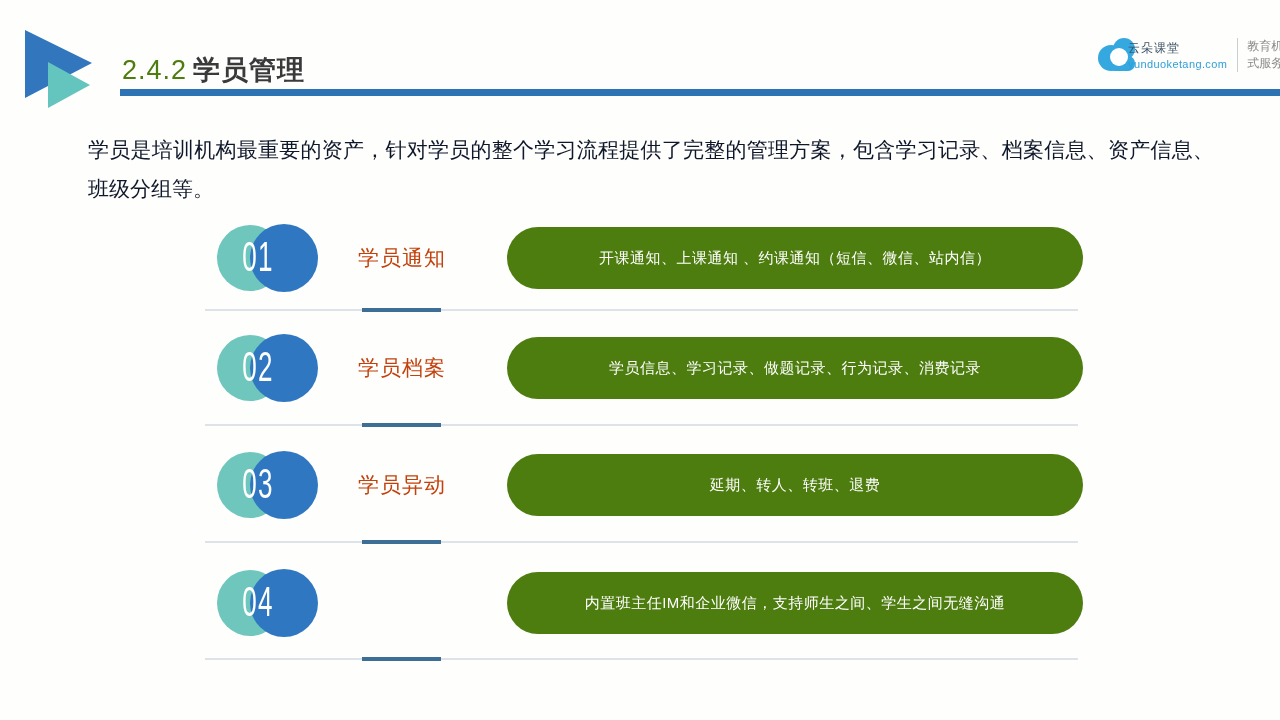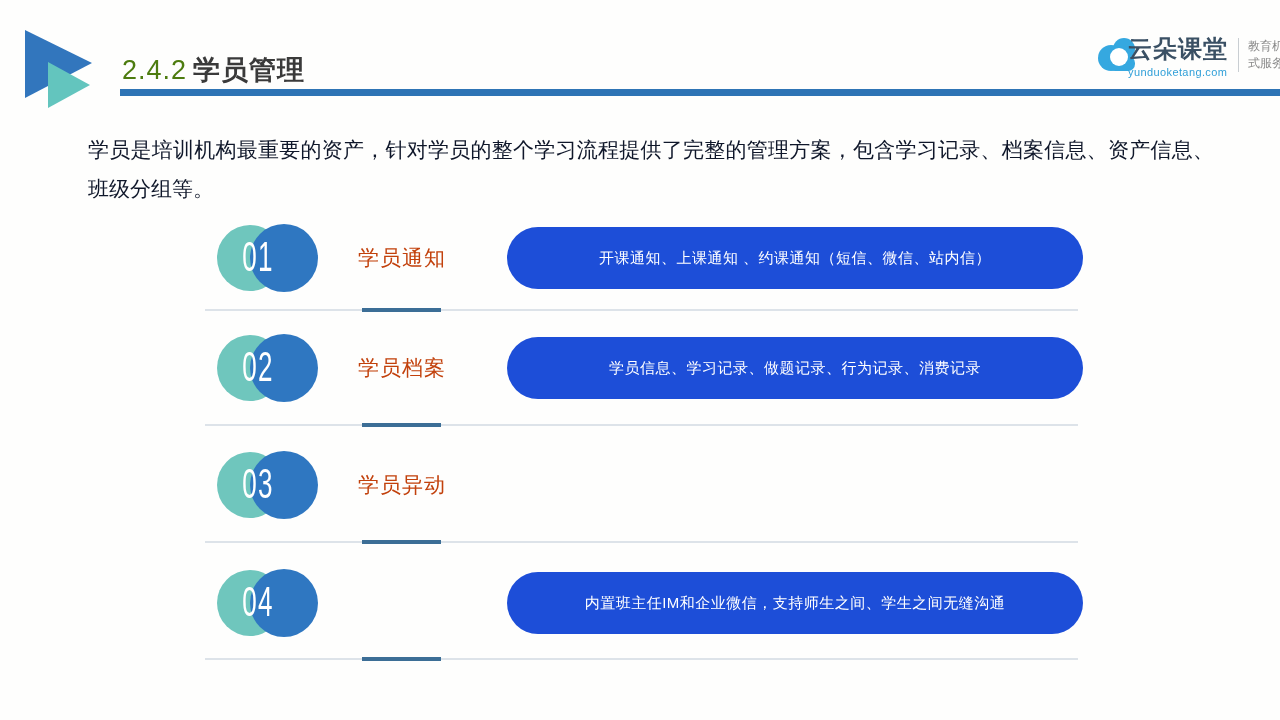--- a/index.html
+++ b/index.html
@@ -47,22 +47,22 @@
     position: absolute;
     left: 1096px;
     top: 29px;
     height: 52px;
     display: flex;
     align-items: center;
   }
   .brand-cloud { width: 46px; height: 42px; margin-right: -14px; position: relative; z-index: 0; }
   .brand-textblock { position: relative; z-index: 1; display: flex; flex-direction: column; align-items: flex-start; }
   .brand-name {
-    font-size: 24px;
-    font-weight: 700;
+    font-size: 12px;
+    font-weight: 400;
     color: #3a5064;
     letter-spacing: 1px;
     white-space: nowrap;
   }
   .brand-domain {
     font-size: 11px;
     color: #2f9fd8;
     letter-spacing: 0.4px;
     margin-top: 1px;
     white-space: nowrap;
@@ -138,21 +138,21 @@
     font-size: 21px;
     color: #c2410c;
     letter-spacing: 1px;
     white-space: nowrap;
   }
   .row-pill {
     position: absolute;
     left: 507px; top: 3px;
     width: 576px; height: 62px;
     border-radius: 31px;
-    background: #1d4ed8;
+    background: #4d7c0f;
     display: flex;
     align-items: center;
     justify-content: center;
     color: #ffffff;
     font-size: 15px;
     letter-spacing: 0.5px;
     text-align: center;
   }
 
   
@@ -230,20 +230,21 @@
   </div>
   <div class="divider divider-2">
       <div class="divider-accent"></div>
     </div>
 
   <div class="row row-3">
     <div class="circle-teal"></div>
     <div class="circle-blue"></div>
     <div class="row-num">03</div>
     <div class="row-label">学员异动</div>
+    <div class="row-pill">延期、转人、转班、退费</div>
   </div>
   <div class="divider divider-3">
       <div class="divider-accent"></div>
     </div>
 
   <div class="row row-4">
     <div class="circle-teal"></div>
     <div class="circle-blue"></div>
     <div class="row-num">04</div>
     <div class="row-pill">内置班主任IM和企业微信，支持师生之间、学生之间无缝沟通</div>

